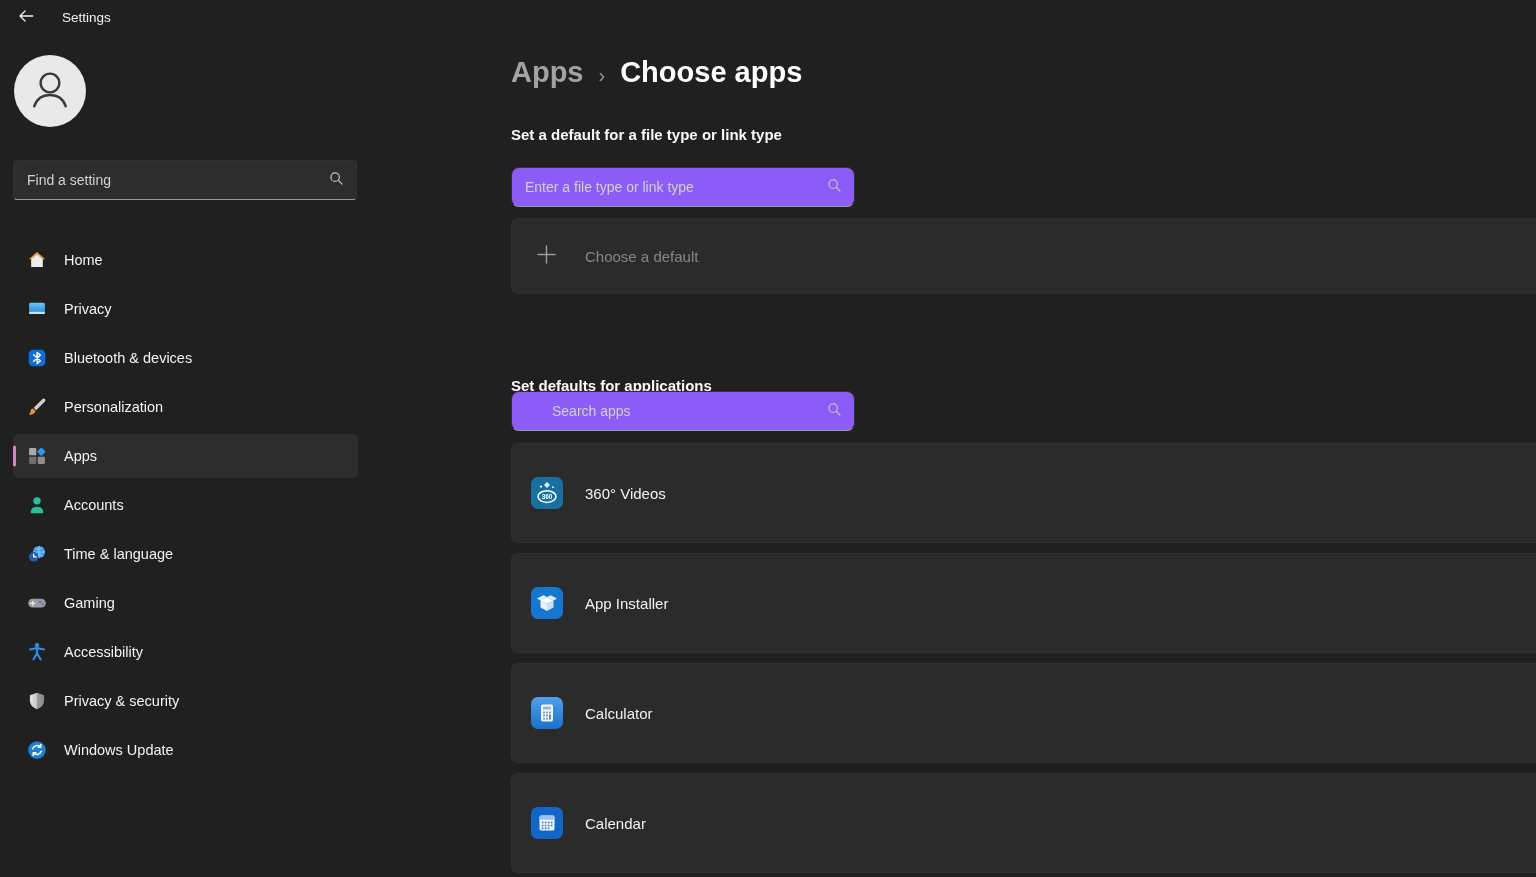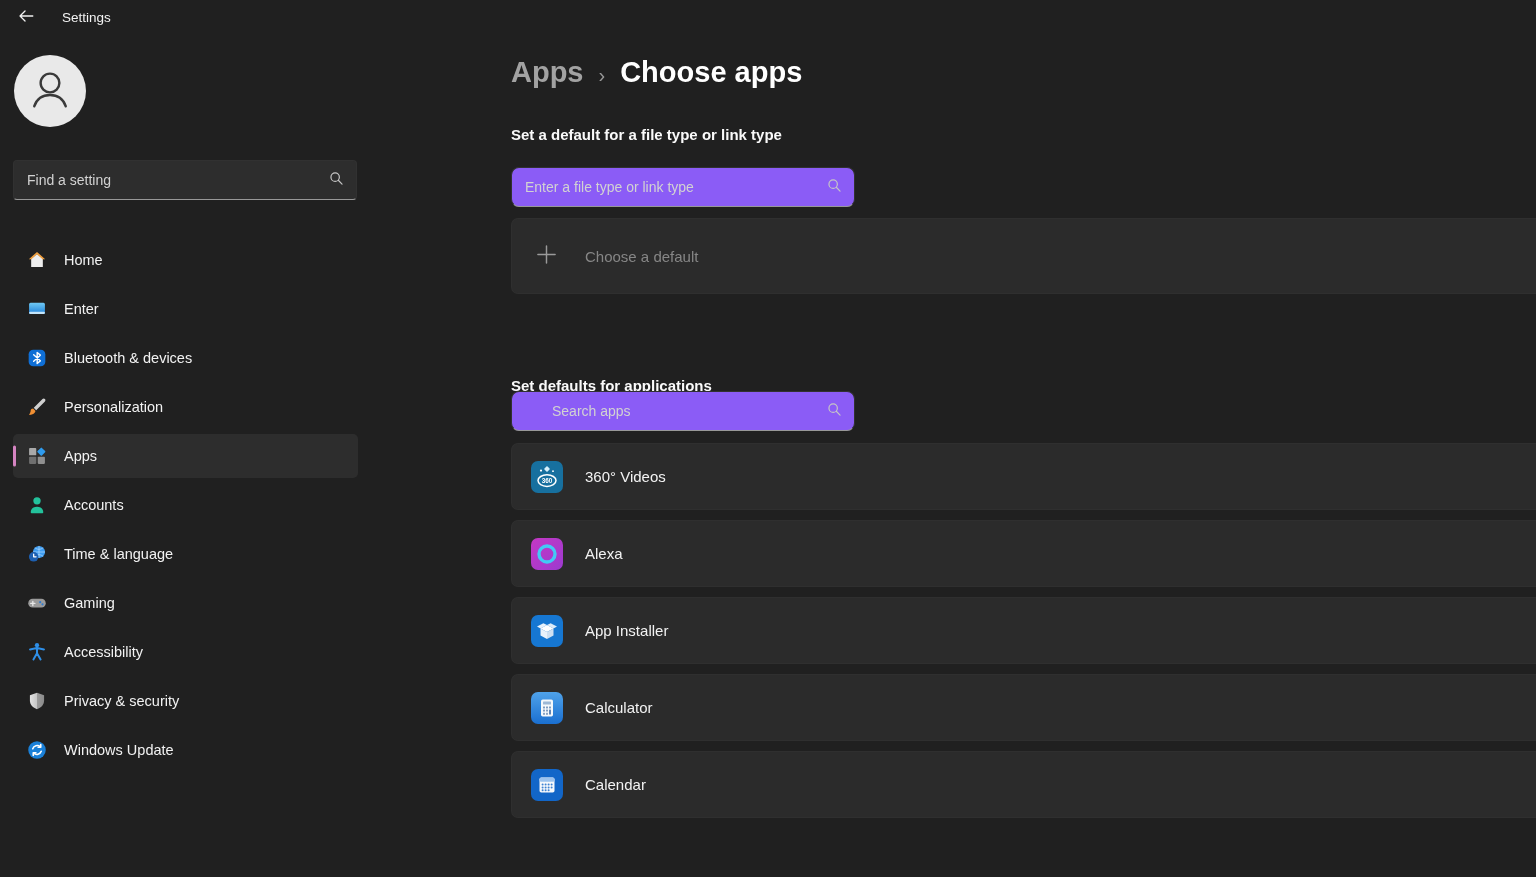--- a/index.html
+++ b/index.html
@@ -61,21 +61,21 @@
   .choose-card {
     position:absolute; left:511px; right:0; top:218px; height:76px;
     background:#2b2b2b; border:1px solid #2f2f2f; border-right:none;
     border-radius:7px 0 0 7px; display:flex; align-items:center;
     padding-left:24px; gap:28px; cursor:pointer;
   }
   .choose-label { font-size:15px; color:#868686; }
 
   .app-list { position:absolute; left:511px; right:0; top:443px; }
   .app-row {
-    height:67px; margin-bottom:10px; background:#2b2b2b; border:1px solid #2f2f2f; border-right:none;
+    height:100px; margin-bottom:10px; background:#2b2b2b; border:1px solid #2f2f2f; border-right:none;
     border-radius:7px 0 0 7px; display:flex; align-items:center; padding-left:19px; gap:22px; cursor:pointer;
   }
   .app-icon { width:32px; height:32px; flex:0 0 32px; display:flex; }
   .app-name { font-size:15px; color:#f2f2f2; }
 </style>
 </head>
 <body>
 
 <header class="titlebar">
   <button class="back-btn">
@@ -127,21 +127,21 @@
           <defs>
             <linearGradient id="gsys" x1="0" y1="0" x2="0" y2="1">
               <stop offset="0" stop-color="#6fc9f4"></stop>
               <stop offset="1" stop-color="#1e7fd8"></stop>
             </linearGradient>
           </defs>
           <rect x="2.5" y="4.5" width="19" height="13.5" rx="1.8" fill="url(#gsys)"></rect>
           <rect x="2.5" y="15.2" width="19" height="2.8" rx="1.3" fill="#c4e4f8"></rect>
         </svg>
     </span>
-    <span class="nav-label">Enter</span>
+    <span class="nav-label">Privacy</span>
   </div>
 
   <div class="nav-item">
 
     <span class="nav-icon">
       <svg viewBox="0 0 24 24">
           <rect x="2" y="2" width="20" height="20" rx="5.5" fill="#0f6fd6"></rect>
           <path d="M8 8.2 16 15.4 12.2 18.6 V5.4 L16 8.6 8 15.8" fill="none" stroke="#fff" stroke-width="1.7" stroke-linejoin="round" stroke-linecap="round"></path>
         </svg>
     </span>
@@ -303,35 +303,20 @@
           <circle cx="10" cy="9.6" r="1.1" fill="#fff"></circle>
           <circle cx="22" cy="10.2" r="0.9" fill="#fff"></circle>
           <rect x="13.8" y="5.8" width="4.4" height="4.4" rx="0.8" fill="#d6f0fc" transform="rotate(45 16 8)"></rect>
           <ellipse cx="16" cy="19.6" rx="9" ry="5.8" fill="none" stroke="#fff" stroke-width="1.5"></ellipse>
           <text x="16" y="21.9" font-size="6.4" fill="#fff" text-anchor="middle" font-family="Liberation Sans, sans-serif" font-weight="bold">360</text>
         </svg>
     </span>
     <span class="app-name">360° Videos</span>
   </div>
 
-  <div class="app-row">
-    <span class="app-icon">
-      <svg viewBox="0 0 32 32">
-          <defs>
-            <linearGradient id="gal" x1="0" y1="0" x2="1" y2="1">
-              <stop offset="0" stop-color="#c538c4"></stop>
-              <stop offset="1" stop-color="#9c3ad0"></stop>
-            </linearGradient>
-          </defs>
-          <rect width="32" height="32" rx="7" fill="url(#gal)"></rect>
-          <circle cx="16" cy="16" r="8" fill="none" stroke="#43c9f5" stroke-width="3.4"></circle>
-        </svg>
-    </span>
-    <span class="app-name">Alexa</span>
-  </div>
 
   <div class="app-row">
     <span class="app-icon">
       <svg viewBox="0 0 32 32">
           <rect width="32" height="32" rx="7" fill="#1677d2"></rect>
           <path d="M9.5 13.5 16 10l6.5 3.5L16 17z" fill="#fff"></path>
           <path d="M9.5 13.5 16 17v7l-6.5-3.5z" fill="#eaf2fb"></path>
           <path d="M22.5 13.5 16 17v7l6.5-3.5z" fill="#cfe0f2"></path>
           <path d="M9.5 13.5 6 11.6l6.4-3.4L16 10z" fill="#fff" opacity="0.9"></path>
           <path d="M22.5 13.5 26 11.6l-6.4-3.4L16 10z" fill="#f2f7fc" opacity="0.9"></path>

